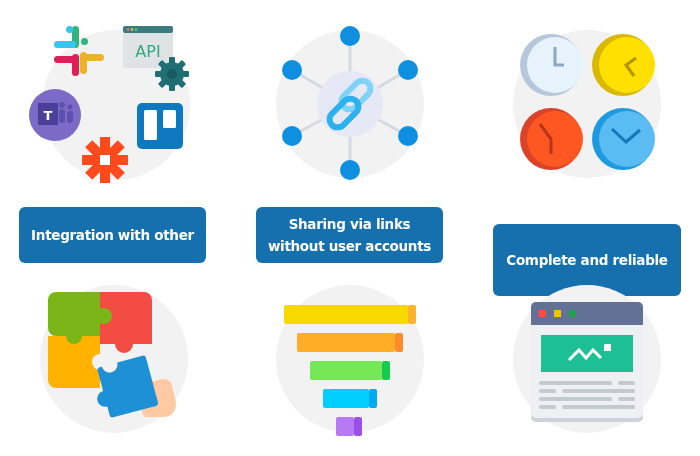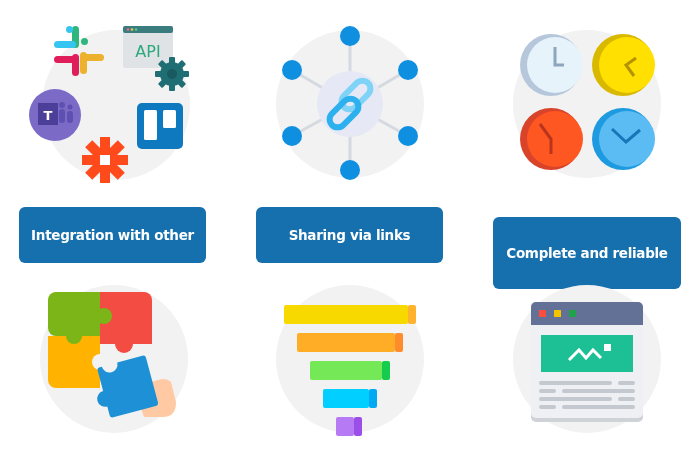--- a/index.html
+++ b/index.html
@@ -100,20 +100,21 @@
       <circle cx="12" cy="112" r="10"></circle>
       <circle cx="128" cy="112" r="10"></circle>
     </g>
     <g fill="none" stroke-width="6" stroke-linecap="round">
       <rect x="68" y="54" width="16" height="34" rx="8" transform="rotate(45 76 71)" stroke="#7fd3f7"></rect>
       <rect x="56" y="72" width="16" height="34" rx="8" transform="rotate(45 64 89)" stroke="#2cb1ee"></rect>
     </g>
   </svg>
   <div class="label-btn" style="left:256px;top:207px;width:187px;height:56px;">
     <span>Sharing via links</span>
+    <span>without user accounts</span>
   </div>
 </div>
 
 <div>
   <div class="bgcircle" style="left:513px;top:30px;width:148px;height:148px;"></div>
   <svg style="left:518px;top:32px;" width="140" height="140" viewBox="0 0 140 140">
 
     <circle cx="33" cy="33" r="31" fill="#b6c7dc"></circle>
     <circle cx="37" cy="33" r="28" fill="#e6f3fb"></circle>
     <path d="M37 15 V33 H46" stroke="#8ea5be" stroke-width="3" fill="none"></path>
@@ -123,21 +124,21 @@
     <path d="M118 26 L108 33 L116 44" stroke="#b59200" stroke-width="3" fill="none"></path>
 
     <circle cx="33" cy="107" r="31" fill="#d8432a"></circle>
     <circle cx="37" cy="107" r="28" fill="#ff5722"></circle>
     <path d="M22 92 L33 107 V122" stroke="#b8341c" stroke-width="3" fill="none"></path>
 
     <circle cx="105" cy="107" r="31" fill="#1e9be0"></circle>
     <circle cx="109" cy="107" r="28" fill="#5bbcf3"></circle>
     <path d="M94 97 L108 110 L122 98" stroke="#1577b8" stroke-width="3" fill="none"></path>
   </svg>
-  <div class="label-btn" style="left:493px;top:217px;width:188px;height:72px;">
+  <div class="label-btn" style="left:493px;top:224px;width:188px;height:72px;">
     <span>Complete and reliable</span>
   </div>
 </div>
 
 <div>
   <div class="bgcircle" style="left:40px;top:285px;width:148px;height:148px;"></div>
   <svg style="left:48px;top:292px;" width="135" height="135" viewBox="0 0 135 135">
     <path d="M8 0 H52 V44 H8 A8 8 0 0 1 0 36 V8 A8 8 0 0 1 8 0Z" fill="#7cb518"></path>
     <path d="M52 0 H96 A8 8 0 0 1 104 8 V52 H52Z" fill="#f24c43"></path>
     <path d="M0 44 H52 V96 H8 A8 8 0 0 1 0 88Z" fill="#ffb300"></path>

